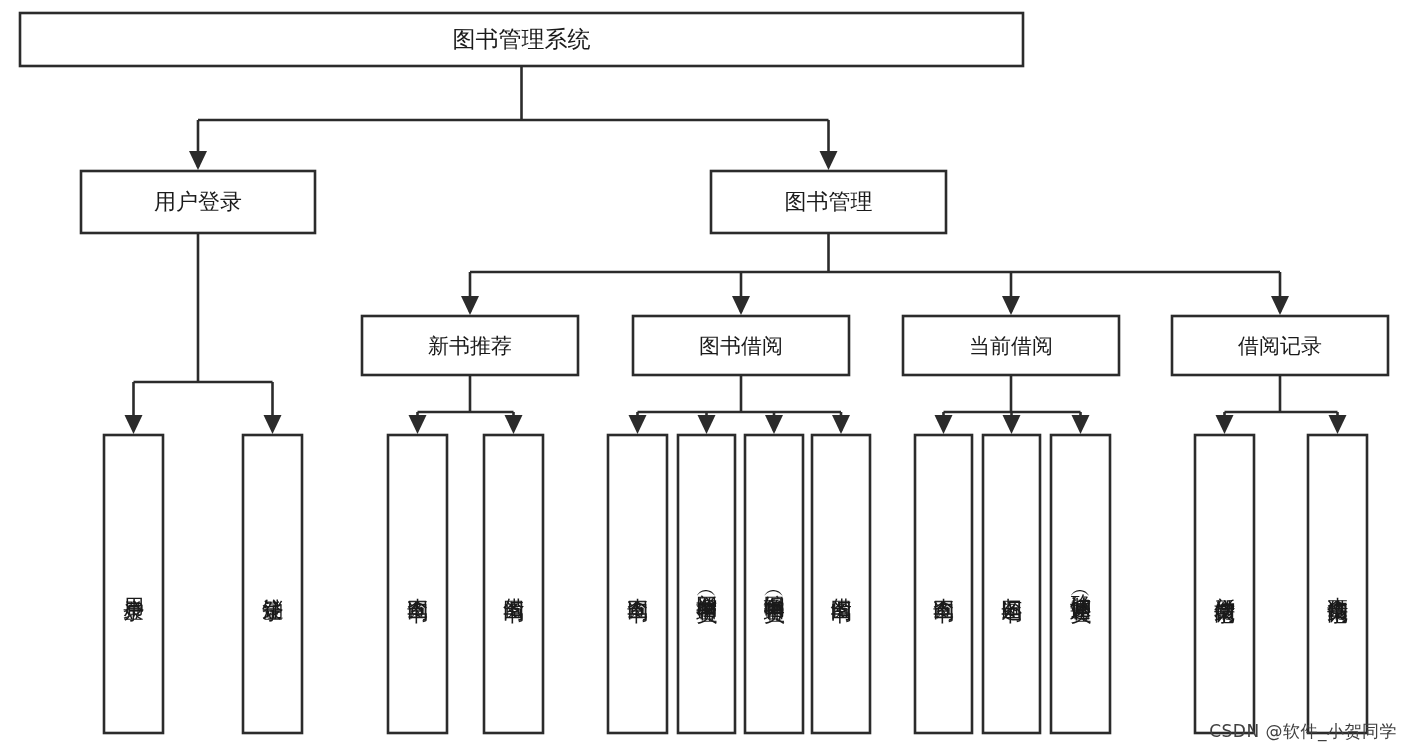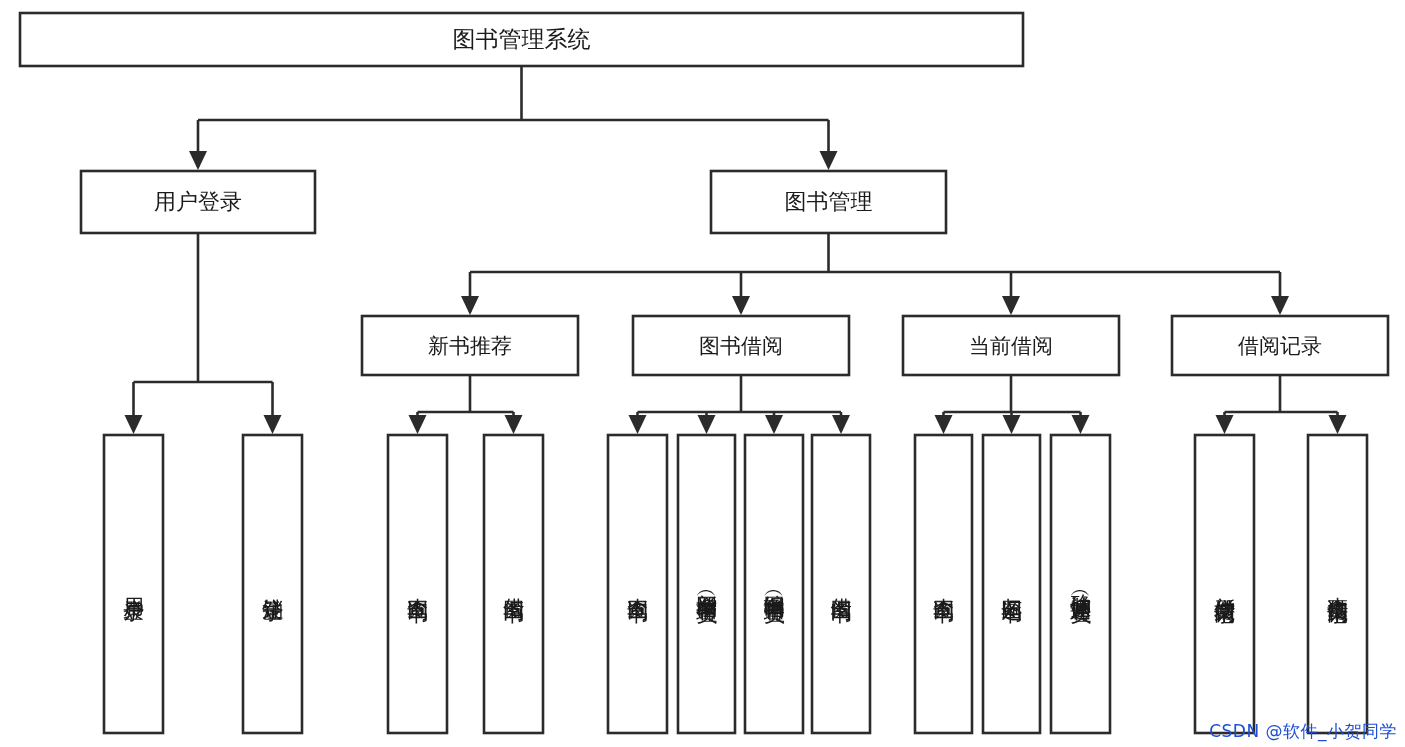--- a/index.html
+++ b/index.html
@@ -67,21 +67,21 @@
     letter-spacing: 1.5px;
     white-space: nowrap;
     text-align: left;
   }
   .watermark {
     position: absolute;
     right: 8px;
     bottom: 4px;
     font-family: "DejaVu Sans", "Liberation Sans", sans-serif;
     font-size: 17px;
-    color: #1d4ed8;
+    color: #404040;
     white-space: nowrap;
     letter-spacing: 0.5px;
   }
 </style>
 </head>
 <body>
 
 <div id="diagram-root">
 
   <svg id="diagram-svg" viewBox="0 0 1405 747" xmlns="http://www.w3.org/2000/svg">

